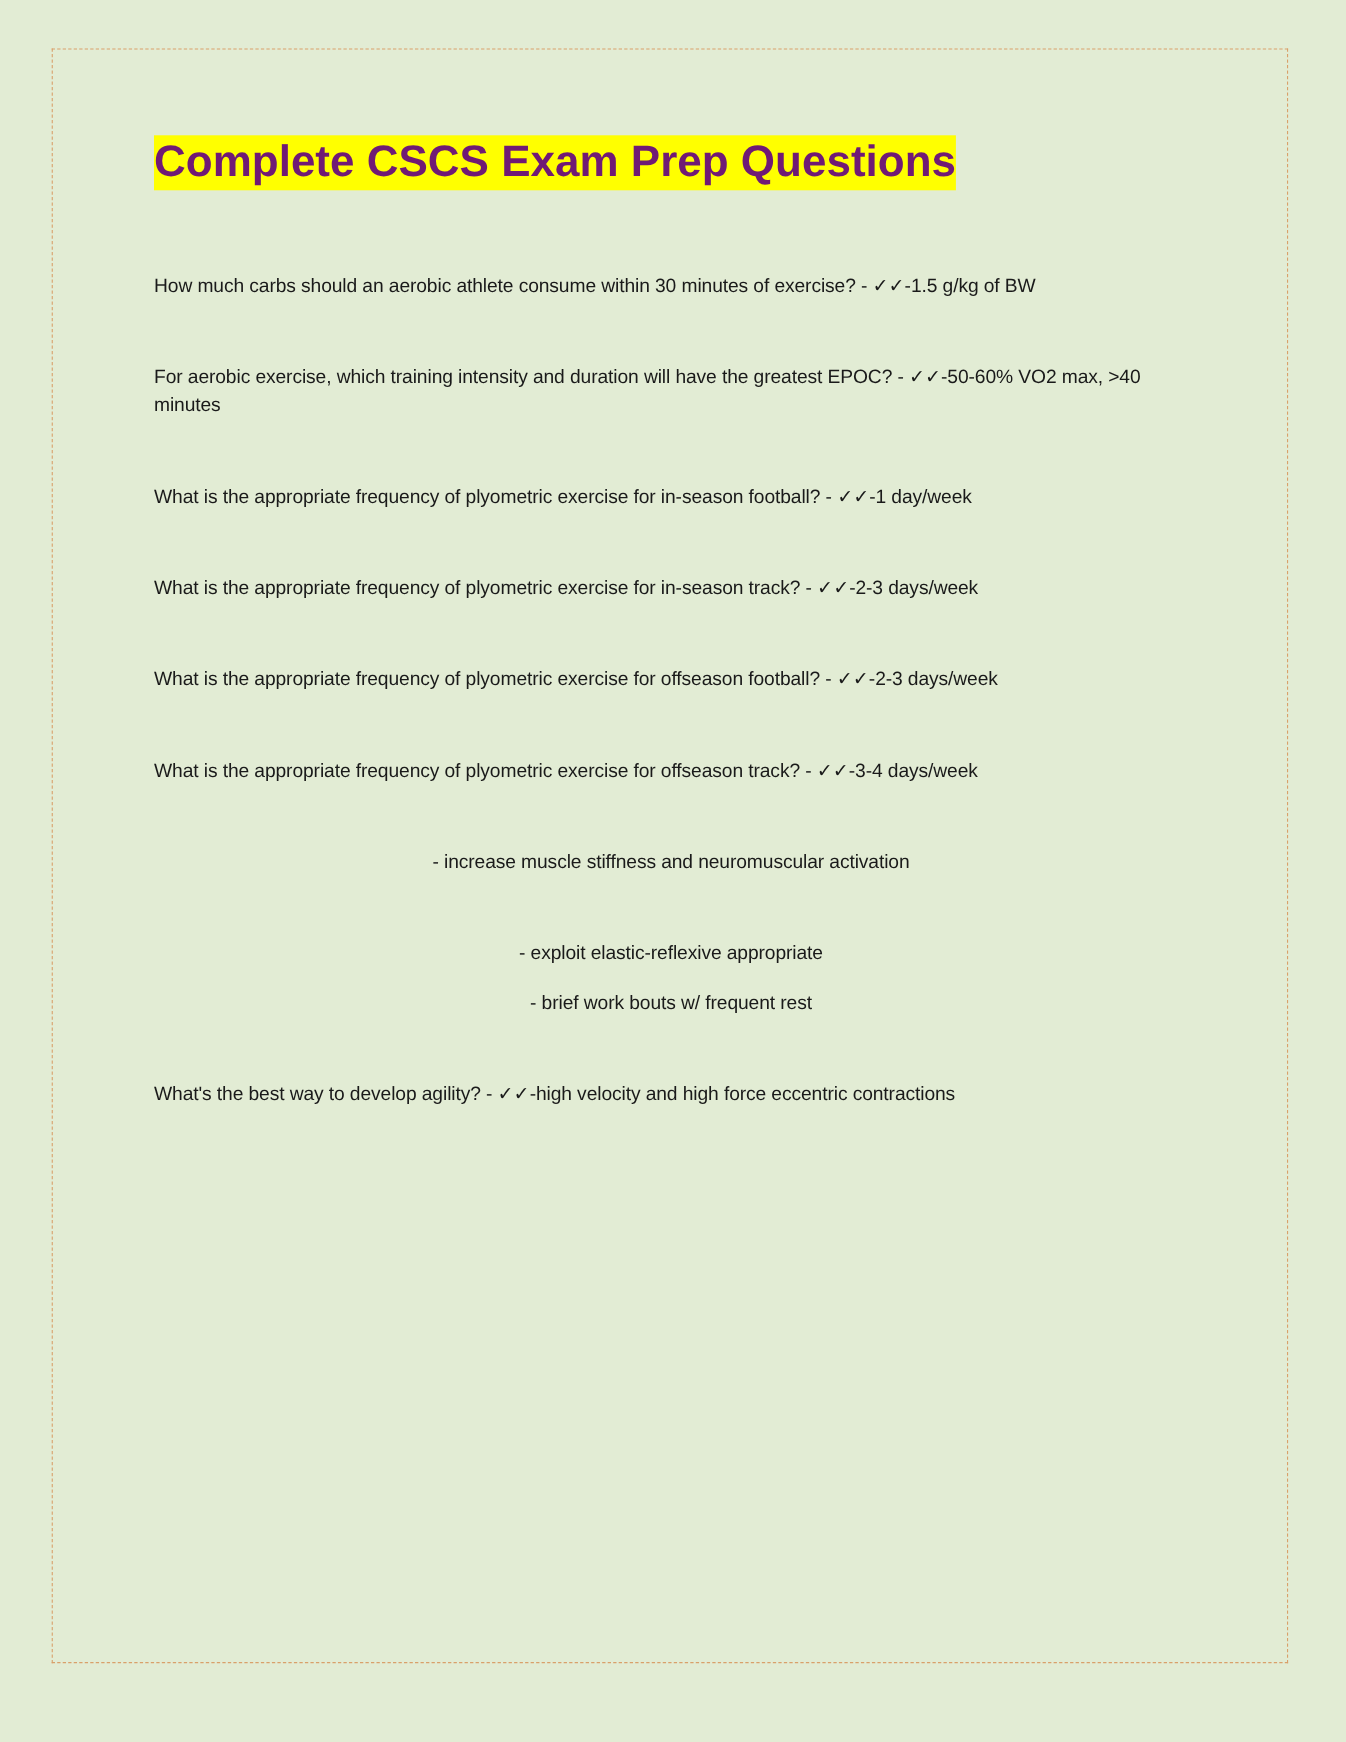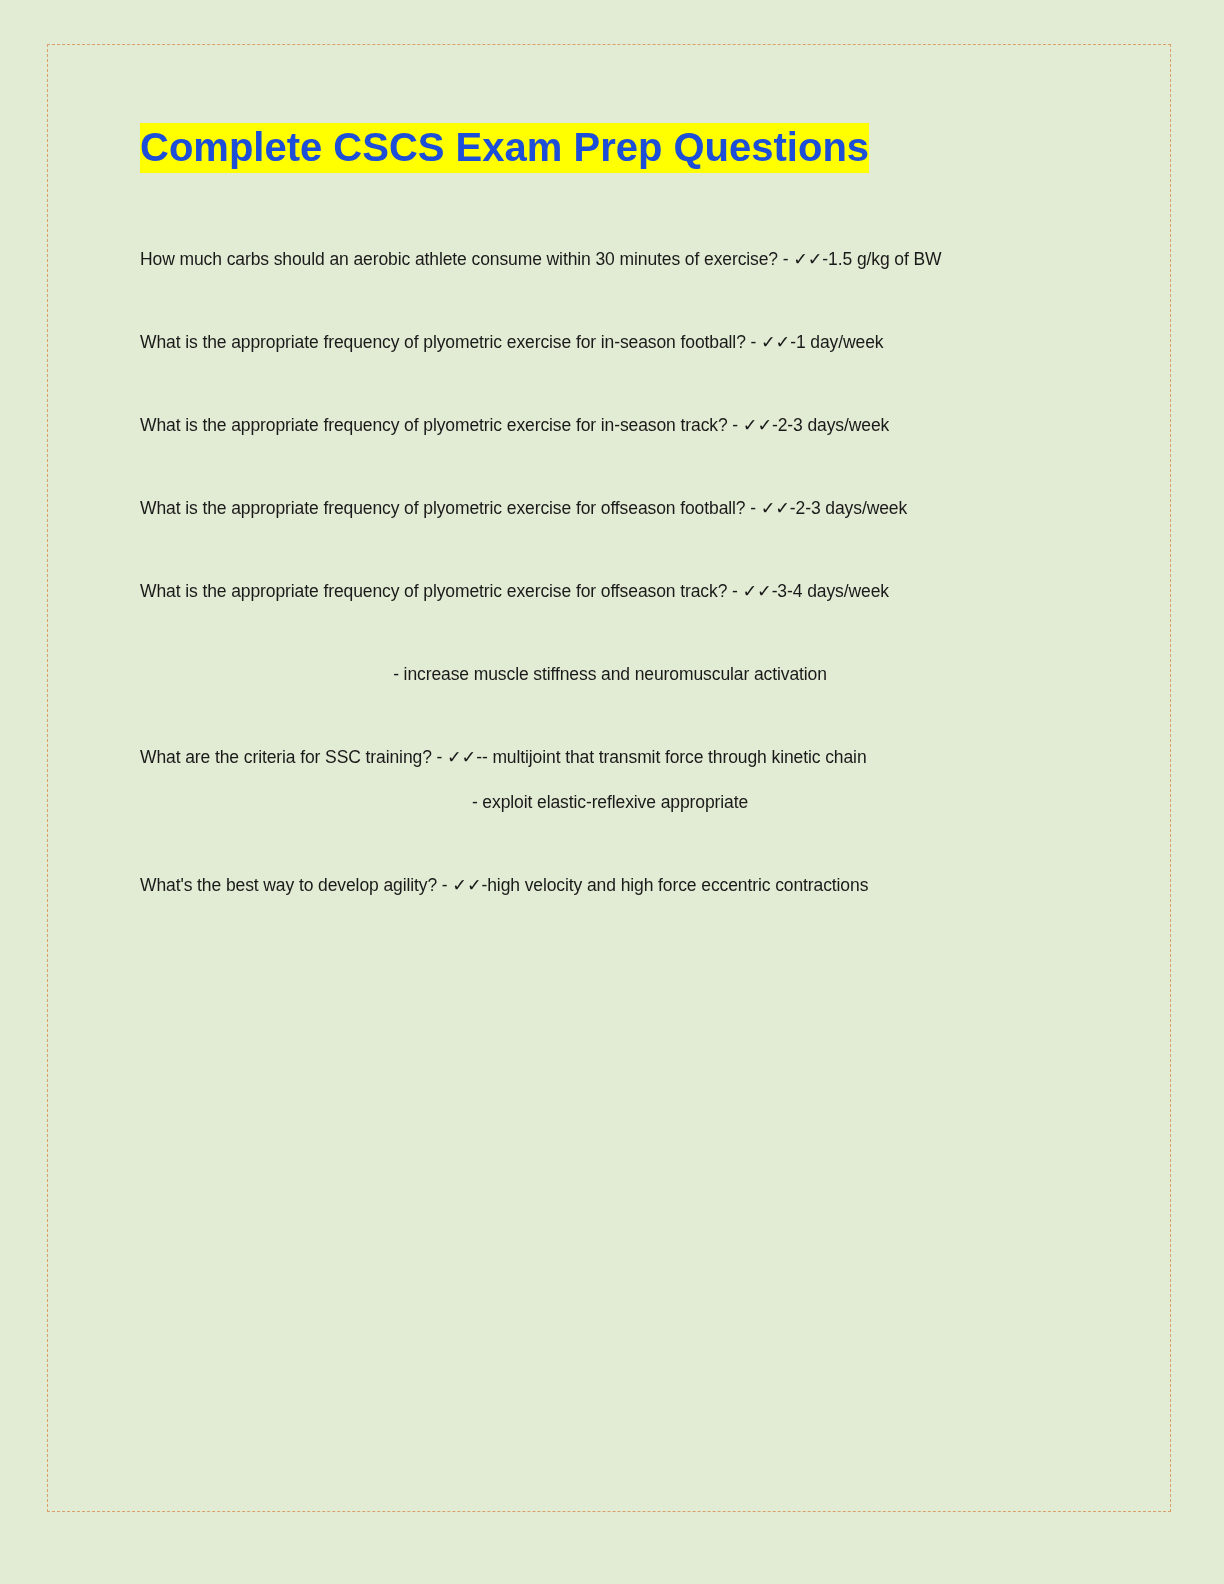--- a/index.html
+++ b/index.html
@@ -37,21 +37,21 @@
   .title-block {
     margin: 0 0 0 0;
     padding: 0;
   }
   .title-line {
     display: block;
     font-family: "Liberation Sans", sans-serif;
     font-weight: bold;
     font-size: 40px;
     line-height: 54px;
-    color: #1d4ed8;
+    color: #701a75;
     white-space: pre;
   }
   .title-line span.hl {
     background: #ffff00;
     padding: 2px 0 4px 0;
   }
   .qa-list {
     margin-top: 72px;
   }
   .qa-block {
@@ -81,20 +81,23 @@
     <div class="title-block">
       <div class="title-line"><span class="hl">Complete CSCS Exam Prep Questions</span></div>
     </div>
 
     <div class="qa-list">
 
       <div class="qa-block">
         <div class="qa-line">How much carbs should an aerobic athlete consume within 30 minutes of exercise? - ✓✓-1.5 g/kg of BW</div>
       </div>
 
+      <div class="qa-block">
+        <div class="qa-line">For aerobic exercise, which training intensity and duration will have the greatest EPOC? - ✓✓-50-60% VO2 max, &gt;40 minutes</div>
+      </div>
 
 
       <div class="qa-block">
         <div class="qa-line">What is the appropriate frequency of plyometric exercise for in-season football? - ✓✓-1 day/week</div>
       </div>
 
       <div class="qa-block">
         <div class="qa-line">What is the appropriate frequency of plyometric exercise for in-season track? - ✓✓-2-3 days/week</div>
       </div>
 
@@ -104,22 +107,22 @@
 
       <div class="qa-block">
         <div class="qa-line">What is the appropriate frequency of plyometric exercise for offseason track? - ✓✓-3-4 days/week</div>
       </div>
 
       <div class="qa-block">
         <div class="qa-line sub">- increase muscle stiffness and neuromuscular activation</div>
       </div>
 
       <div class="qa-block">
-        <div class="qa-line">What are the criteria for SSC training? - ✓✓-- multijoint that transmit force through kinetic chain</div>
         <div class="qa-line sub">- exploit elastic-reflexive appropriate</div>
+        <div class="qa-line sub">- brief work bouts w/ frequent rest</div>
       </div>
 
       <div class="qa-block">
         <div class="qa-line">What's the best way to develop agility? - ✓✓-high velocity and high force eccentric contractions</div>
       </div>
 
     </div>
   </div>
 </div>
 

